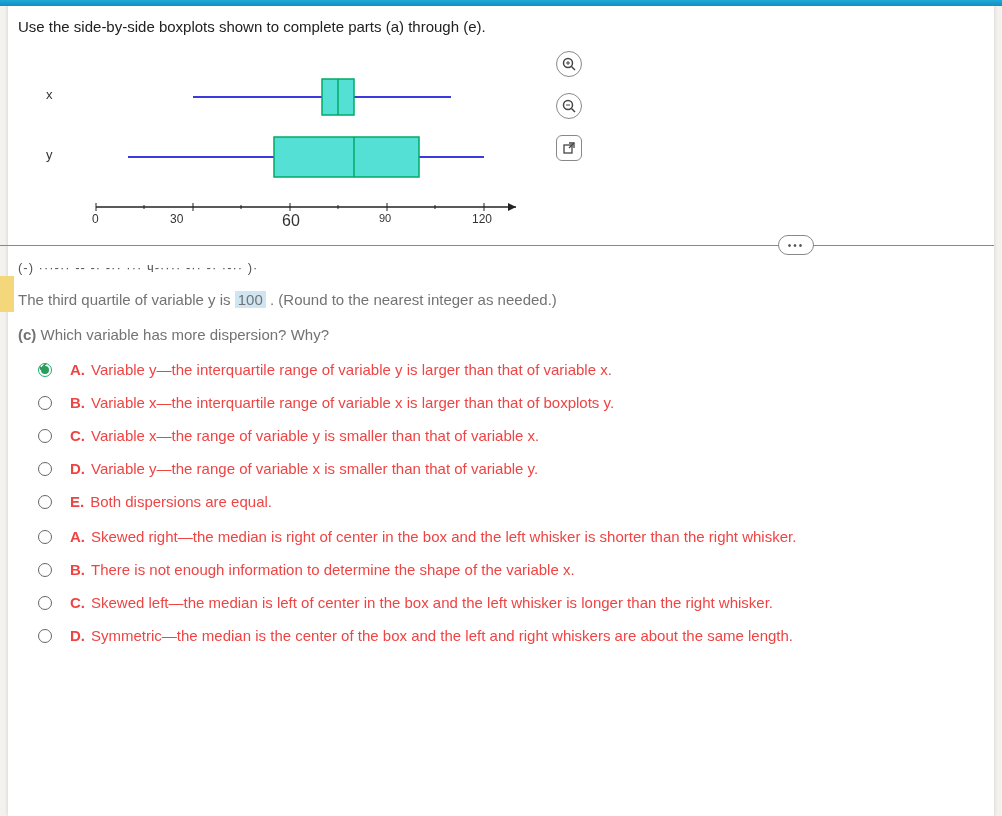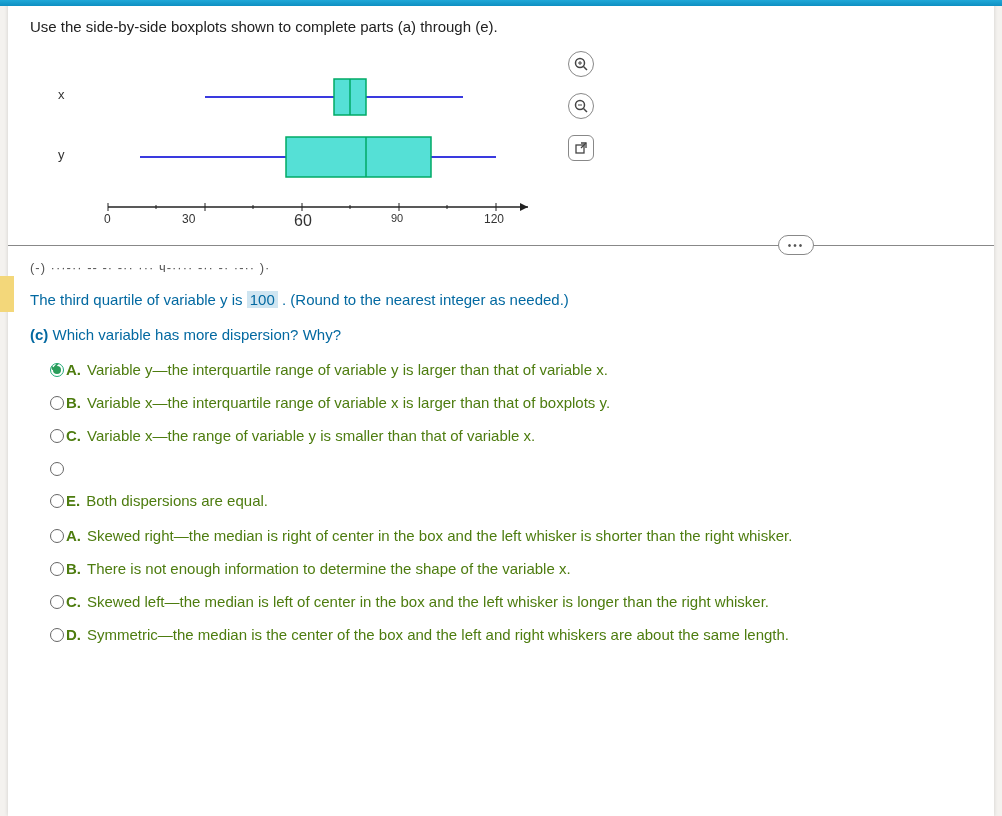--- a/index.html
+++ b/index.html
@@ -7,21 +7,21 @@
     font-family: Arial, Helvetica, sans-serif;
     background: #f4f2ef;
     color: #333;
     width: 1002px;
     height: 816px;
     position: relative;
   }
   .page {
     background: #fff;
     margin: 0 8px;
-    padding: 18px 22px 0 22px;
+    padding: 18px 22px 0 10px;
     height: 100%;
     box-shadow: 0 0 4px rgba(0,0,0,0.15);
   }
   .top-bar {
     position: absolute; top:0; left:0; right:0; height:6px;
     background: linear-gradient(#1fa8d8,#0e8fc2);
   }
   .instruction { font-size: 15px; color:#222; margin-bottom: 12px; }
   .plot-wrap { position: relative; height: 190px; margin-left: 28px; }
   .plot-area { position:absolute; left:40px; top:10px; width:440px; height:190px; }
@@ -38,25 +38,25 @@
   svg { display:block; }
   .hr-wrap { position:relative; margin: 8px -22px 14px -22px; }
   .hr-line { border:none; border-top:1px solid #888; }
   .more-pill {
     position:absolute; right:180px; top:-10px; width:36px; height:20px;
     border:1px solid #888; border-radius:12px; background:#fff;
     display:flex; align-items:center; justify-content:center; font-size:10px; letter-spacing:2px; color:#555;
   }
   .yellow-tab { position:absolute; left:0; top:276px; width:14px; height:36px; background:#f3d77a; }
   .dots-line { font-size:13px; color:#555; margin:4px 0 14px 0; letter-spacing:1px;}
-  .body-text { font-size:15px; color:#0369a1; margin-bottom:14px; line-height:1.4;}
+  .body-text { font-size:15px; color:#737373; margin-bottom:14px; line-height:1.4;}
   .hl { background:#cfe5f1; padding:0 3px; }
   .q-label { font-weight:bold; }
   .options { margin: 8px 0 18px 20px; }
-  .opt-row { display:flex; align-items:flex-start; gap:2px; margin:16px 0; font-size:15px; color:#4d7c0f;}
+  .opt-row { display:flex; align-items:flex-start; gap:18px; margin:16px 0; font-size:15px; color:#ef4444;}
   .radio {
     width:14px; height:14px; border:1.5px solid #666; border-radius:50%;
     flex:0 0 14px; margin-top:2px; position:relative; background:#fff;
   }
   .radio.sel { border-color:#2a7; }
   .radio.sel::after {
     content:""; position:absolute; left:2px; top:2px; width:8px; height:8px;
     background:#2a9d5a; border-radius:50%;
   }
   .radio.sel::before {
@@ -168,20 +168,21 @@
     <div class="opt-row">
       <div class="radio"></div>
       <div><span class="opt-label">B.</span><span>Variable x—the interquartile range of variable x is larger than that of boxplots y.</span></div>
     </div>
     <div class="opt-row">
       <div class="radio"></div>
       <div><span class="opt-label">C.</span><span>Variable x—the range of variable y is smaller than that of variable x.</span></div>
     </div>
     <div class="opt-row">
       <div class="radio"></div>
+      <div><span class="opt-label">D.</span><span>Variable y—the range of variable x is smaller than that of variable y.</span></div>
     </div>
     <div class="opt-row">
       <div class="radio"></div>
       <div><span class="opt-label">E.</span><span>Both dispersions are equal.</span></div>
     </div>
   </div>
 
 
   <div class="options">
     <div class="opt-row">

